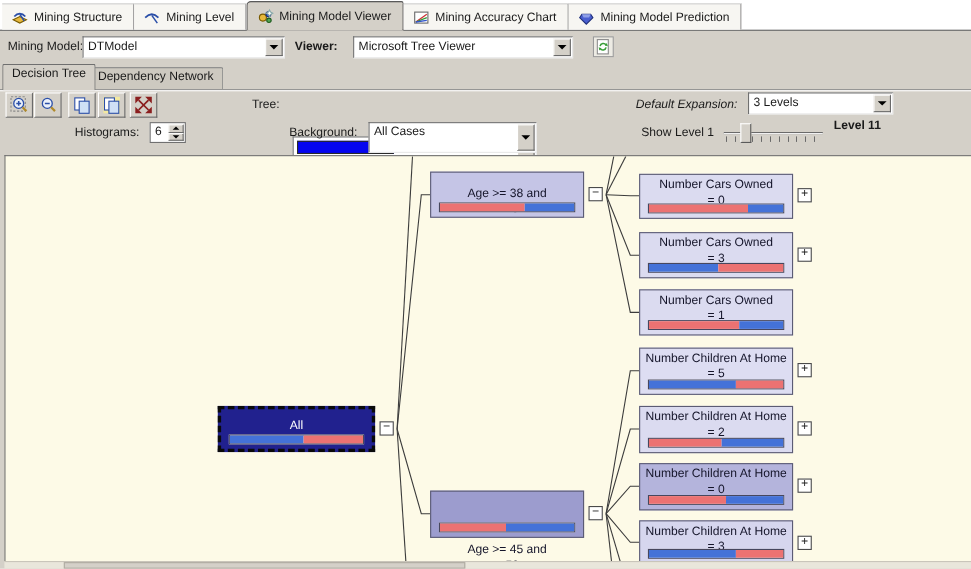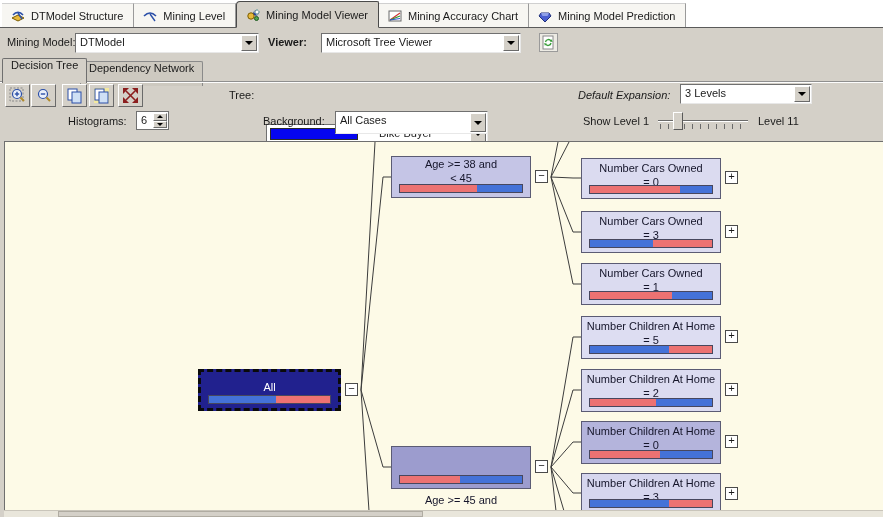--- a/index.html
+++ b/index.html
@@ -22,21 +22,21 @@
            border-color:#707070 #e8e8e8 #e8e8e8 #707070; }
   .combo .cval { position:absolute; left:4px; top:2px; right:20px; white-space:nowrap; overflow:hidden; }
   .combo .cbtn { position:absolute; top:1px; right:1px; bottom:1px; width:16px; background:#D4D0C8;
                  border:1px solid; border-color:#fff #6a6a6a #6a6a6a #fff; display:flex; align-items:center; justify-content:center; }
   .combo .arrow { width:0; height:0; border-left:4px solid transparent; border-right:4px solid transparent; border-top:4px solid #000; }
   .swatch { position:absolute; left:3px; top:3px; width:88px; height:12px; border:1px solid #2a2a2a; }
 
   .groove { position:absolute; left:0; width:883px; height:2px; border-top:1px solid #8f8f8f; border-bottom:1px solid #fdfdfd; }
 
   
-  .stab { position:absolute; display:flex; align-items:flex-end; padding:12px 8px; background:#D4D0C8; white-space:nowrap; }
+  .stab { position:absolute; display:flex; align-items:flex-start; padding:2px 8px; background:#D4D0C8; white-space:nowrap; }
   .stab.active { border:1px solid #6f6f6f; border-bottom:none; z-index:2; background:#D4D0C8; border-radius:2px 2px 0 0; }
   .stab.inactive { border:1px solid #8a8a8a; border-bottom:none; border-radius:2px 2px 0 0; background:#CDC9C0; }
 
   
   .tbtn { position:absolute; width:25px; height:23px; background:#D4D0C8; border:1px solid;
           border-color:#fff #6a6a6a #6a6a6a #fff; display:flex; align-items:center; justify-content:center; }
   .flatbtn { position:absolute; width:19px; height:19px; background:#EDEBE4; border:1px solid #9a9a9a;
              display:flex; align-items:center; justify-content:center; }
 
   
@@ -78,21 +78,21 @@
 
   <div class="tabstrip">
     <div class="mtab">
       <span class="ticon">
         <svg width="16" height="16">
             <path d="M2,10 L8,7 L14,10 L8,13 Z" fill="#E8B93C" stroke="#7a5c00"></path>
             <path d="M3,7 C6,3.5 10,3.5 13,7" fill="none" stroke="#2B4FA8" stroke-width="1.6"></path>
             <line x1="8" y1="5" x2="12" y2="11" stroke="#2B4FA8" stroke-width="1.4"></line>
           </svg>
       </span>
-      <span>DTModel Structure</span>
+      <span>Mining Structure</span>
     </div>
     <div class="mtab">
       <span class="ticon">
         <svg width="16" height="16">
             <path d="M2,8 C6,4 10,4 14,8" fill="none" stroke="#2B4FA8" stroke-width="1.6"></path>
             <line x1="8" y1="6" x2="13" y2="13" stroke="#2B4FA8" stroke-width="1.4"></line>
           </svg>
       </span>
       <span>Mining Level</span>
     </div>
@@ -229,32 +229,32 @@
       <span class="sb">
           <span class="tri-up"></span>
         </span>
       <span class="sb">
           <span class="tri-dn"></span>
         </span>
     </span>
   </div>
 
   <span class="chrome-label" style="left:263px; top:115px;">Background:</span>
-  <div class="combo" style="left:335px; top:111px; width:153px; height:23px;">
+  <div class="combo" style="left:335px; top:111px; width:153px; height:28px;">
     <span class="cval">All Cases</span>
     <span class="cbtn">
         <span class="arrow"></span>
       </span>
   </div>
 
   <span class="chrome-label" style="left:583px; top:115px;">Show Level 1</span>
   <div class="slider-track" style="left:658px; top:120px; width:90px;"></div>
   <div class="slider-ticks" style="left:660px; top:124px; width:86px;"></div>
   <div class="slider-thumb" style="left:673px; top:112px;"></div>
-  <span class="chrome-label" style="left:758px; top:115px;">Level 11</span>
+  <span class="chrome-label" style="left:758px; top:108px;font-weight:bold;">Level 11</span>
 
   <div class="canvas" id="canvas">
     <svg class="links" width="879" height="369">
       <g stroke="#3c3c3c" stroke-width="1" fill="none">
 
         <path d="M356,248 L370,0"></path>
         <path d="M356,248 L378,35 L386,35"></path>
         <path d="M356,248 L378,325 L386,325"></path>
         <path d="M356,248 L364,369"></path>
 
@@ -277,21 +277,21 @@
         <div style="padding-top: 8px;">
           <div class="nline">All</div>
         </div>
         <div class="hist">
           <div class="seg" style="width: 55%; background: rgb(68, 114, 216);"></div>
           <div class="seg" style="width: 45%; background: rgb(236, 114, 114);"></div>
         </div>
       </div>
       <div class="expander" style="left: 340px; top: 241px;">−</div>
       <div class="node" style="left: 386px; top: 14px; width: 140px; height: 42px; background: rgb(197, 197, 230); color: rgb(21, 21, 42);">
-        <div style="padding-top: 0;">
+        <div style="padding-top: 12px;">
           <div class="nline">Age &gt;= 38 and</div>
           <div class="nline">&lt; 45</div>
         </div>
         <div class="hist">
           <div class="seg" style="width: 63%; background: rgb(236, 114, 114);"></div>
           <div class="seg" style="width: 37%; background: rgb(68, 114, 216);"></div>
         </div>
       </div>
       <div class="expander" style="left: 530px; top: 28px;">−</div>
       <div class="node" style="left: 386px; top: 304px; width: 140px; height: 43px; background: rgb(156, 156, 206); color: rgb(21, 21, 42);">

